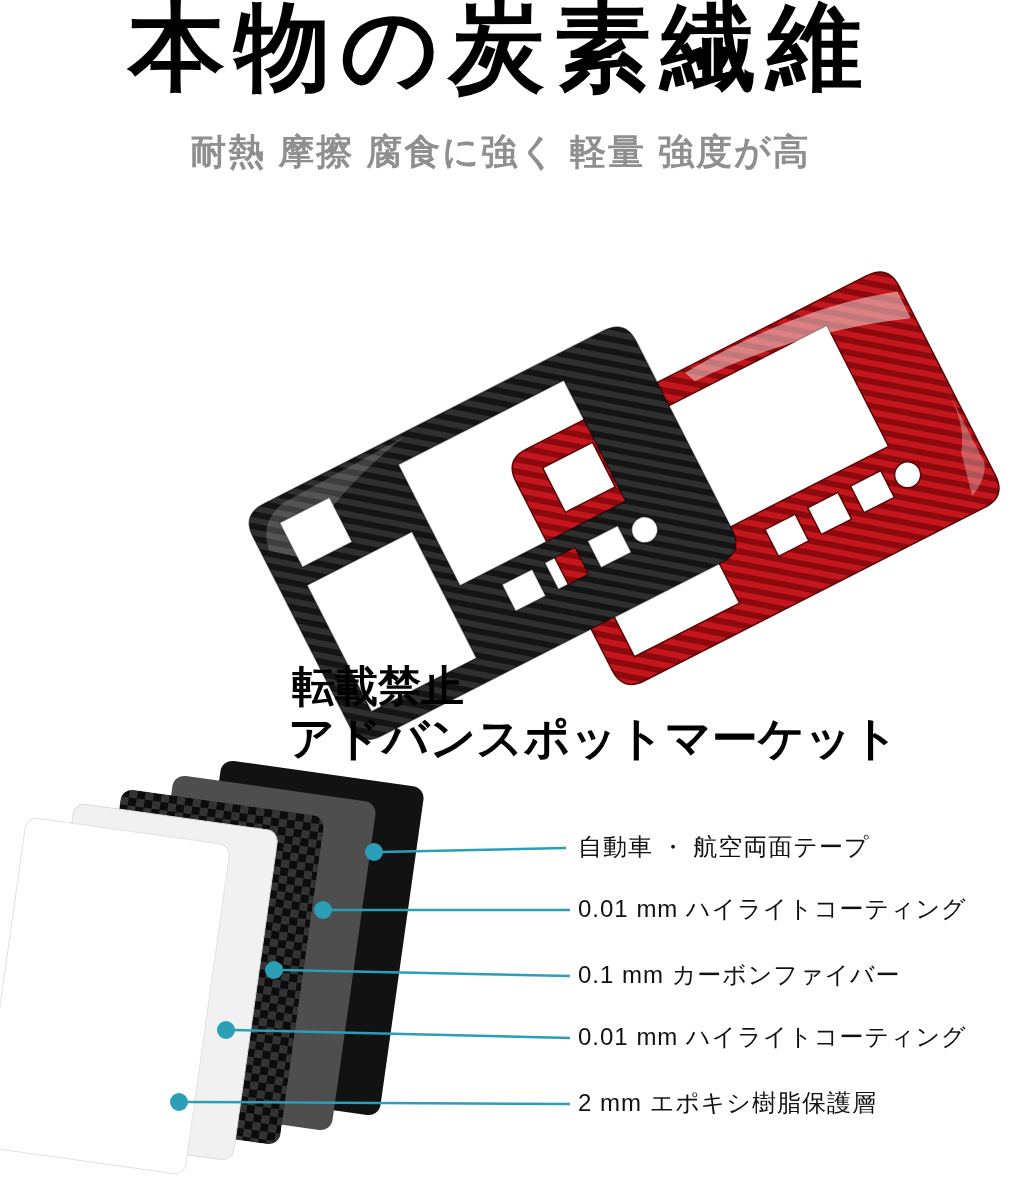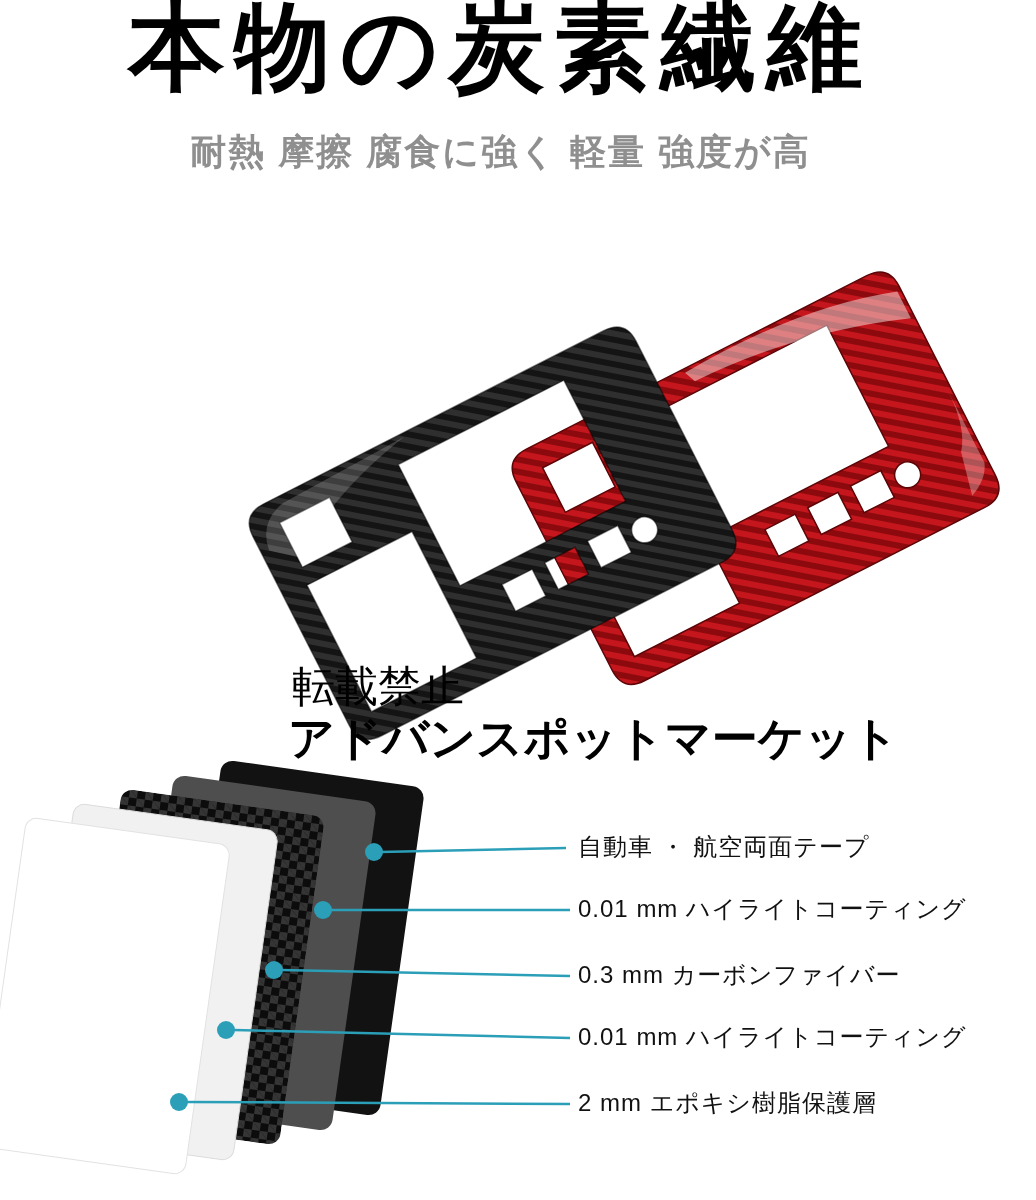--- a/index.html
+++ b/index.html
@@ -13,21 +13,21 @@
     font-size:96px;font-weight:900;letter-spacing:10px;line-height:1.15;color:#000;
     white-space:nowrap;
   }
   .subtitle{
     position:absolute;top:128px;left:0;width:100%;text-align:center;
     font-size:36px;font-weight:700;letter-spacing:2px;color:#8f8f8f;white-space:nowrap;
   }
   
   .product-svg-wrap{position:absolute;top:185px;left:0;width:1036px;height:620px;}
   
-  .wm1{position:absolute;left:292px;top:658px;font-size:43px;font-weight:400;color:#000;white-space:nowrap;}
+  .wm1{position:absolute;left:292px;top:658px;font-size:43px;font-weight:700;color:#000;white-space:nowrap;}
   .wm2{position:absolute;left:288px;top:708px;font-size:46px;font-weight:900;color:#000;white-space:nowrap;}
   
   .sheet{position:absolute;width:205px;height:332px;border-radius:12px;transform:rotate(8deg);}
   .sheet-tape{left:198px;top:772px;background:#121212;}
   .sheet-coat-top{left:150px;top:787px;background:#4e4e4e;}
   .sheet-carbon{
     left:98px;top:801px;background-color:#0c0c0c;
     background-image:
       linear-gradient(45deg,#353535 25%,transparent 25%,transparent 75%,#353535 75%),
       linear-gradient(45deg,#353535 25%,transparent 25%,transparent 75%,#353535 75%);
@@ -104,17 +104,17 @@
   <svg class="connectors">
     <line class="cline" x1="380" y1="852" x2="566" y2="848"></line>
     <line class="cline" x1="330" y1="910" x2="570" y2="910"></line>
     <line class="cline" x1="281" y1="970" x2="570" y2="976"></line>
     <line class="cline" x1="233" y1="1030" x2="570" y2="1038"></line>
     <line class="cline" x1="186" y1="1102" x2="570" y2="1104"></line>
   </svg>
 
   <div class="layer-label" style="top:831px;">自動車 ・ 航空両面テープ</div>
   <div class="layer-label" style="top:893px;">0.01 mm ハイライトコーティング</div>
-  <div class="layer-label" style="top:959px;">0.3 mm カーボンファイバー</div>
+  <div class="layer-label" style="top:959px;">0.1 mm カーボンファイバー</div>
   <div class="layer-label" style="top:1021px;">0.01 mm ハイライトコーティング</div>
   <div class="layer-label" style="top:1087px;text-align:right;">2 mm エポキシ樹脂保護層</div>
 
 </div>
 
 </body></html>

